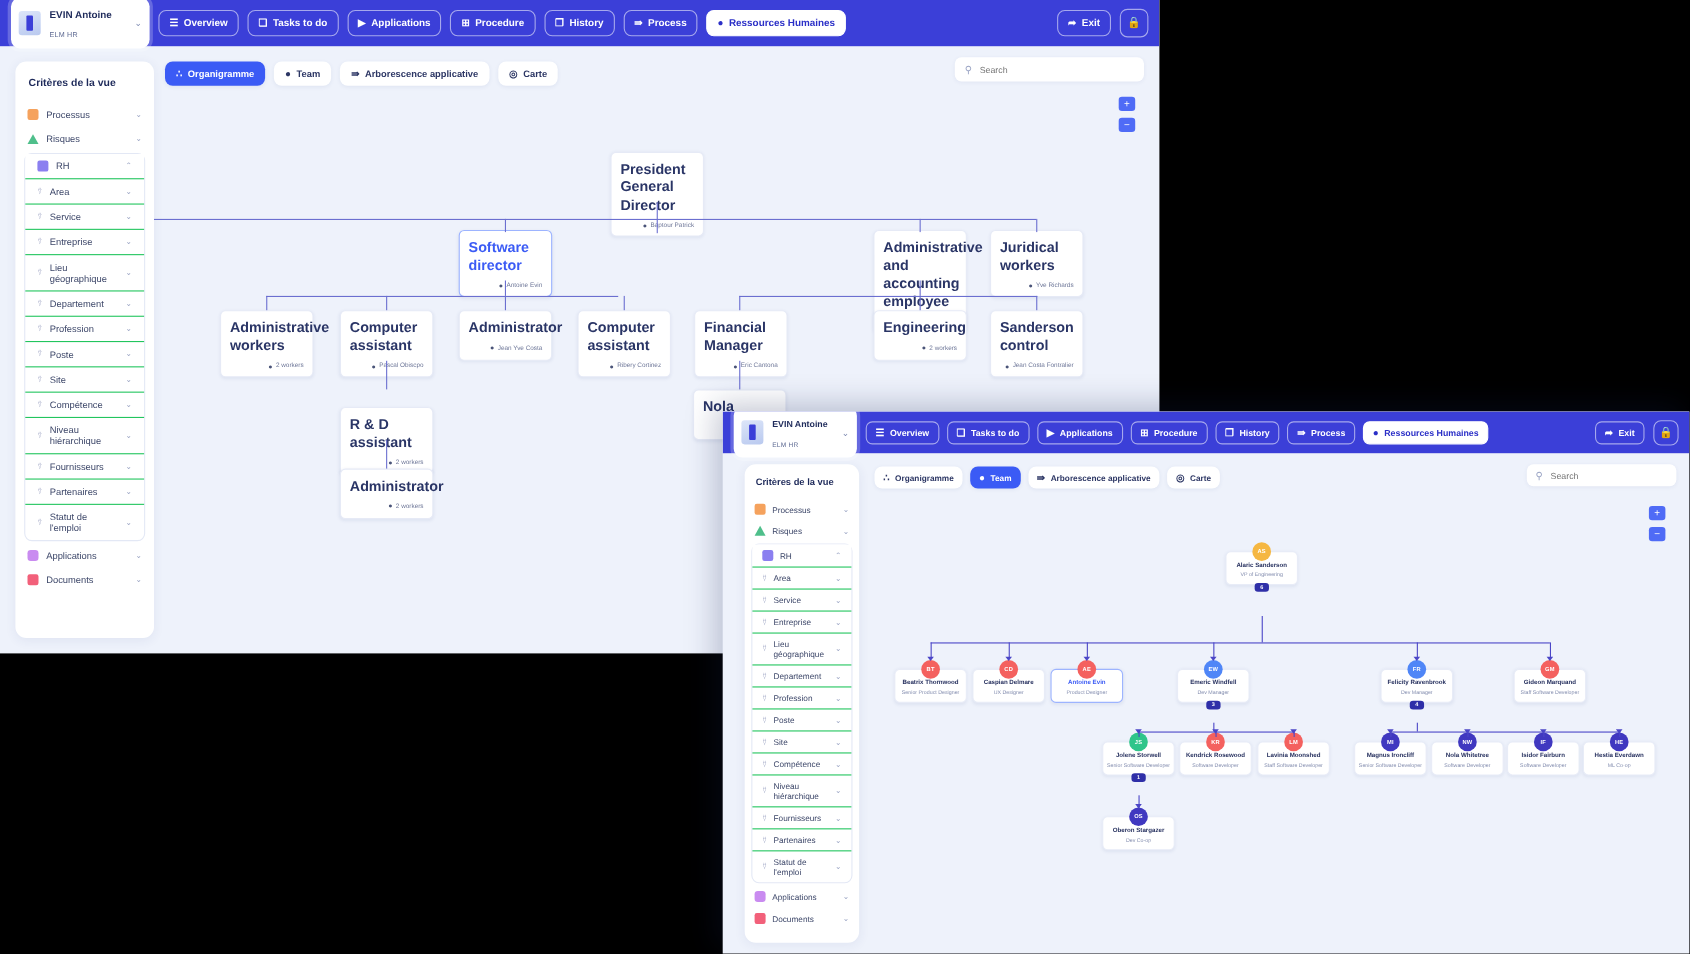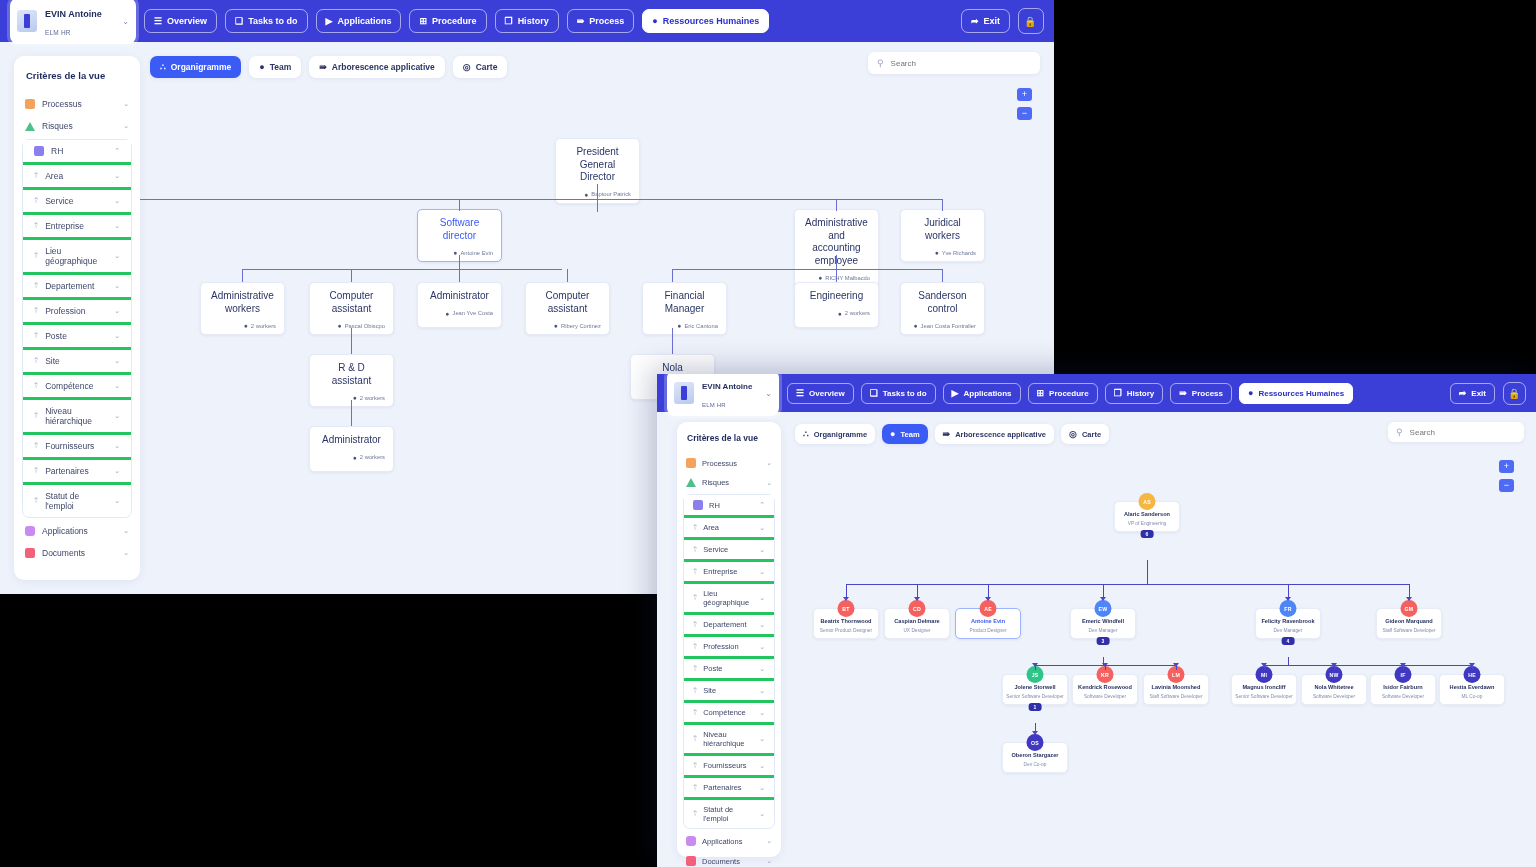--- a/index.html
+++ b/index.html
@@ -71,21 +71,21 @@
   .side-ico { width: 10px; height: 10px; display: inline-block; border-radius: 2px; }
   .ico-proc { background: #f5a25d; }
   .ico-risk { width: 0; height: 0; border-left: 5px solid transparent;
               border-right: 5px solid transparent; border-bottom: 9px solid #4fbf8b; border-radius: 0; }
   .ico-rh   { background: #8b7ff0; border-radius: 2px; }
   .ico-app  { background: #c98bf0; border-radius: 3px; }
   .ico-doc  { background: #f2607a; border-radius: 2px; }
   .funnel { color: #8b93b8; font-size: 7px; }
   .group-box { border: 1px solid #e3e8f5; border-radius: 7px; margin: 2px 8px; }
   .win-front .group-box { margin: 2px 6px; }
-  .group-box .side-row { border-top: 3px solid #22c55e; }
+  .group-box .side-row { border-top: 1px solid #22c55e; }
   .group-box .side-row:first-child { border-top: none; }
   .group-head { background: #fff; }
 
   
   .canvas { flex: 1; position: relative; overflow: hidden; }
   .viewtabs { position: absolute; display: flex; gap: 8px; }
   .win-back .viewtabs { left: 10px; top: 14px; }
   .win-front .viewtabs { left: 14px; top: 12px; gap: 7px; }
   .vtab { display: inline-flex; align-items: center; gap: 5px; background: #fff;
           border-radius: 7px; font-size: 8.5px; font-weight: bold; color: #2c3664;
@@ -108,22 +108,22 @@
   .win-front .zoomctl { right: 22px; top: 48px; }
   .zbtn { width: 15px; height: 13px; background: #4f6bf6; border-radius: 3px;
           color: #fff; font-size: 9px; display: flex; align-items: center;
           justify-content: center; line-height: 1; }
 
   
   .orgwrap { position: absolute; left: 0; top: 0; right: 0; bottom: 0; }
   .onode { position: absolute; background: #fff; border: 1px solid #e6eaf6;
            border-radius: 5px; box-shadow: 0 1px 3px rgba(40,60,130,.08);
            padding: 7px 8px 5px; }
-  .onode .otitle { font-size: 10px; font-weight: normal; color: #2a3566;
-                   text-align: center; line-height: 1.25; }
+  .onode .otitle { font-size: 13px; font-weight: bold; color: #2a3566;
+                   line-height: 1.25; }
   .onode .ometa { display: flex; align-items: center; justify-content: flex-end;
                   gap: 3px; font-size: 5.8px; color: #6f7899; margin-top: 7px; }
   .onode .ometa .pg { font-size: 6.5px; color: #4a5478; }
   .onode.sel { border: 1px solid #9db4ff; }
   .onode.sel .otitle { color: #3b5bf5; }
   .oline { position: absolute; background: #6b6fd0; }
 
   
   .teamwrap { position: absolute; left: 0; top: 0; right: 0; bottom: 0; }
   .tnode { position: absolute; width: 66px; background: #fff; border: 1px solid #e8ecf7;
@@ -377,42 +377,42 @@
                 <span>Jean Yve Costa</span>
               </div>
             </div>
             <div class="onode" style="left: 385px; top: 240px; width: 85px; min-height: 46px;">
               <div class="otitle">Computer assistant</div>
               <div class="ometa">
                 <span class="pg">●</span>
                 <span>Ribery Cortinez</span>
               </div>
             </div>
-            <div class="onode" style="left: 502px; top: 240px; width: 85px; min-height: 46px;">
+            <div class="onode" style="left: 491px; top: 240px; width: 85px; min-height: 46px;">
               <div class="otitle">Financial Manager</div>
               <div class="ometa">
                 <span class="pg">●</span>
                 <span>Eric Cantona</span>
               </div>
             </div>
             <div class="onode" style="left: 654px; top: 240px; width: 85px; min-height: 46px;">
               <div class="otitle">Engineering</div>
               <div class="ometa">
                 <span class="pg">●</span>
                 <span>2 workers</span>
               </div>
             </div>
             <div class="onode" style="left: 760px; top: 240px; width: 85px; min-height: 46px;">
               <div class="otitle">Sanderson control</div>
               <div class="ometa">
                 <span class="pg">●</span>
                 <span>Jean Costa Fontralier</span>
               </div>
             </div>
-            <div class="onode" style="left: 169px; top: 312px; width: 85px; min-height: 46px;">
+            <div class="onode" style="left: 169px; top: 328px; width: 85px; min-height: 46px;">
               <div class="otitle">R &amp; D assistant</div>
               <div class="ometa">
                 <span class="pg">●</span>
                 <span>2 workers</span>
               </div>
             </div>
             <div class="onode" style="left: 169px; top: 384px; width: 85px; min-height: 46px;">
               <div class="otitle">Administrator</div>
               <div class="ometa">
                 <span class="pg">●</span>

